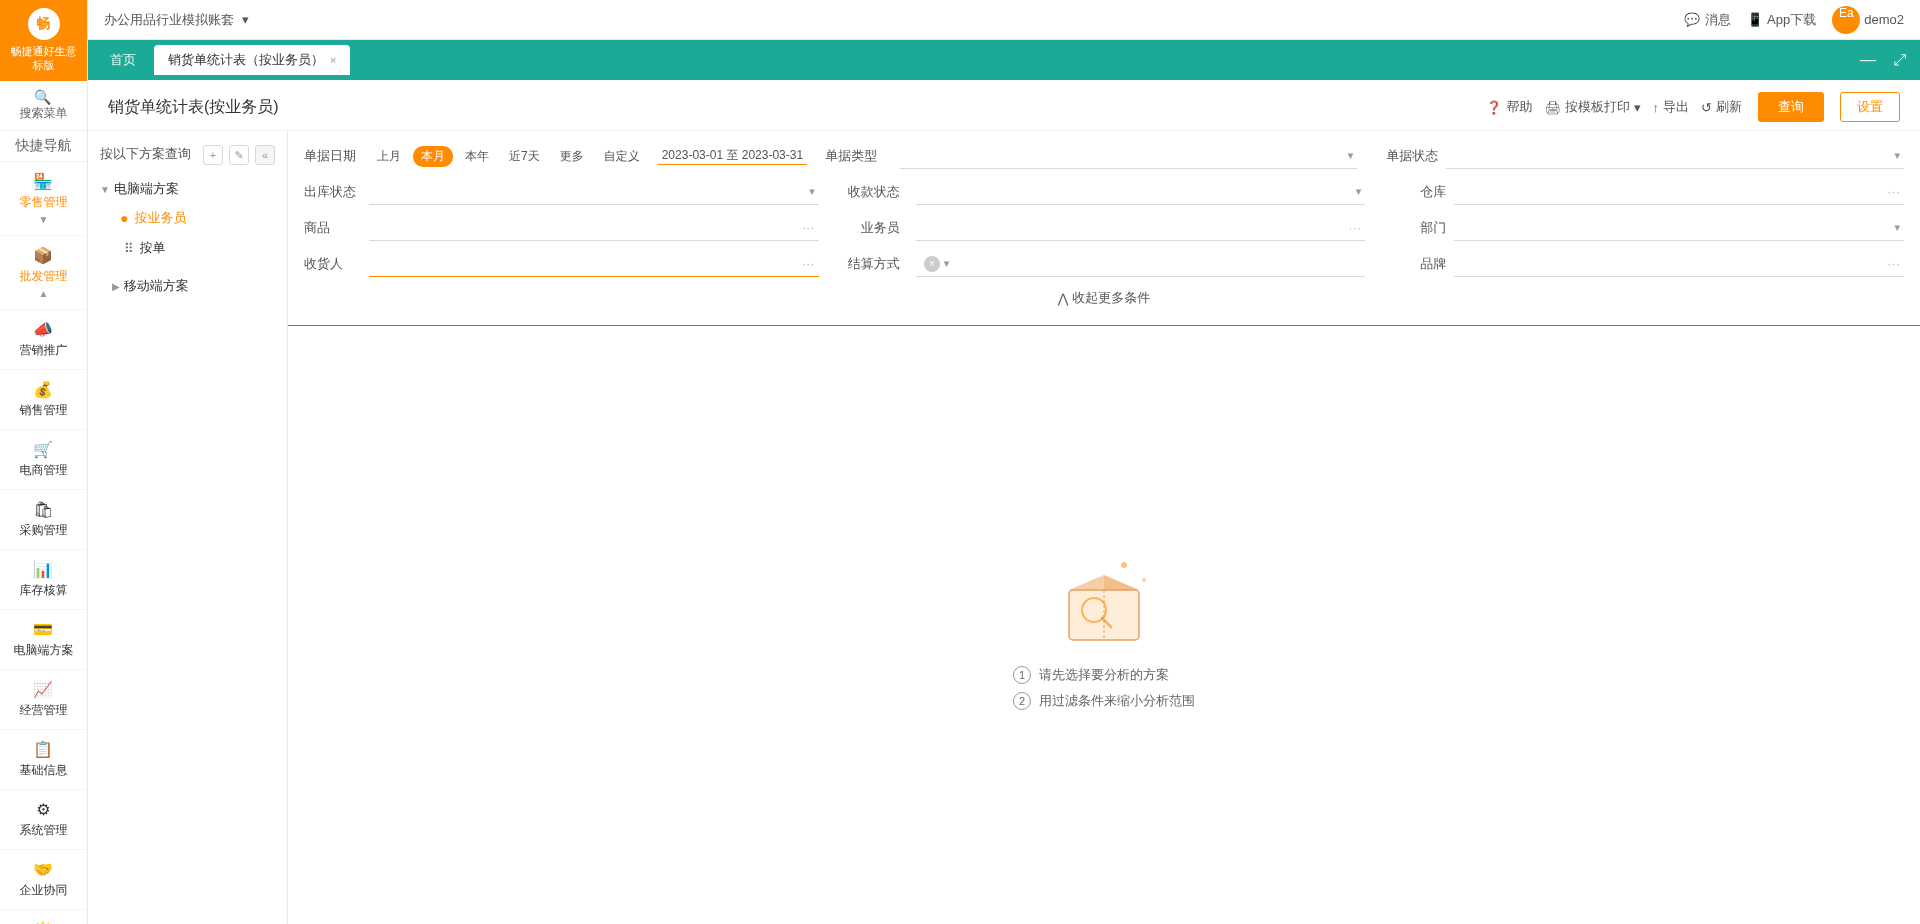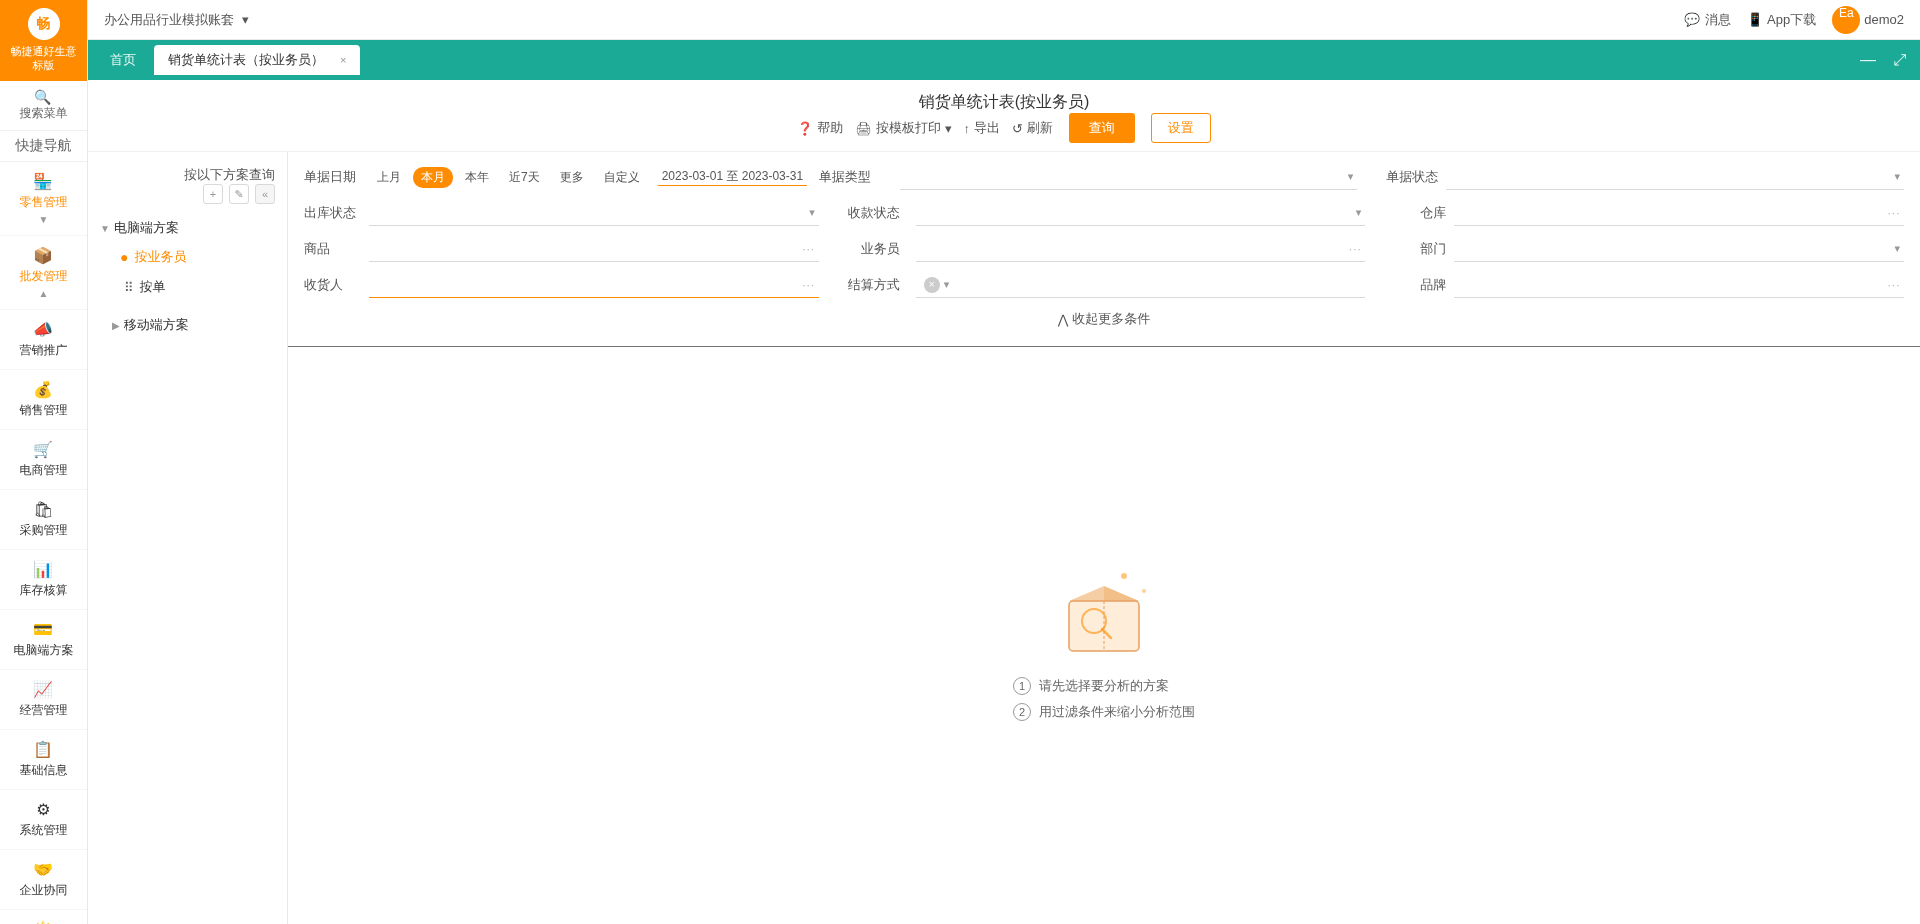--- a/index.html
+++ b/index.html
@@ -123,21 +123,21 @@
       flex-shrink: 0;
       padding: 0 8px;
       gap: 4px;
     }
     .tab-item {
       height: 30px;
       padding: 0 14px;
       border-radius: 4px 4px 0 0;
       display: flex;
       align-items: center;
-      gap: 16px;
+      gap: 6px;
       cursor: pointer;
       font-size: 13px;
       color: rgba(255,255,255,0.85);
     }
     .tab-item.active {
       background: #fff;
       color: #333;
     }
     .tab-item .tab-close {
       font-size: 11px;
@@ -180,21 +180,20 @@
     }
 
     
     .page-header {
       display: flex;
       align-items: center;
       justify-content: space-between;
       padding: 12px 20px 8px;
       border-bottom: 1px solid #f0f0f0;
       flex-shrink: 0;
-      flex-direction: column;
     }
     .page-title { font-size: 16px; font-weight: 500; color: #333; }
     .page-actions {
       display: flex;
       align-items: center;
       gap: 12px;
       font-size: 13px;
       color: #555;
     }
     .page-actions .action-item {
@@ -249,25 +248,24 @@
     }
     .scheme-panel {
       width: 200px;
       border-right: 1px solid #e8e8e8;
       padding: 8px 0;
       flex-shrink: 0;
       overflow-y: auto;
     }
     .scheme-header {
       display: flex;
-      align-items: flex-end;
+      align-items: flex-start;
       padding: 6px 12px;
       font-size: 13px;
       color: #333;
-      flex-direction: column;
     }
     .scheme-header .scheme-label { flex: 1; color: #555; }
     .scheme-header .scheme-icons { display: flex; gap: 6px; }
     .scheme-header .scheme-icon {
       width: 20px; height: 20px;
       border: 1px solid #d9d9d9;
       border-radius: 3px;
       display: flex;
       align-items: center;
       justify-content: center;
@@ -614,21 +612,21 @@
             <span class="fi-label">单据日期</span>
             <div style="display:flex;align-items:center;gap:4px;flex:1;">
               <div class="date-tab">上月</div>
               <div class="date-tab active" style="background:#ff8c00;color:#fff;border-radius:10px;padding:2px 8px;">本月</div>
               <div class="date-tab">本年</div>
               <div class="date-tab">近7天</div>
               <div class="date-tab">更多</div>
               <div class="date-tab">自定义</div>
               <span class="date-range" style="border-bottom:1px solid #ff8c00;padding:0 4px;color:#555;">2023-03-01 至 2023-03-31</span>
             </div>
-            <span class="fi-label" style="width:65px;text-align:left;">单据类型</span>
+            <span class="fi-label" style="width:65px;text-align:center;">单据类型</span>
             <div class="fi-input" style="flex:1;margin:0 16px;">
               <span class="fi-arrow">▾</span>
             </div>
             <span class="fi-label" style="width:65px;text-align:right;">单据状态</span>
             <div class="fi-input" style="flex:1;margin-left:8px;">
               <span class="fi-arrow">▾</span>
             </div>
           </div>
 
           <div class="filter-row" style="margin-bottom:10px;">

